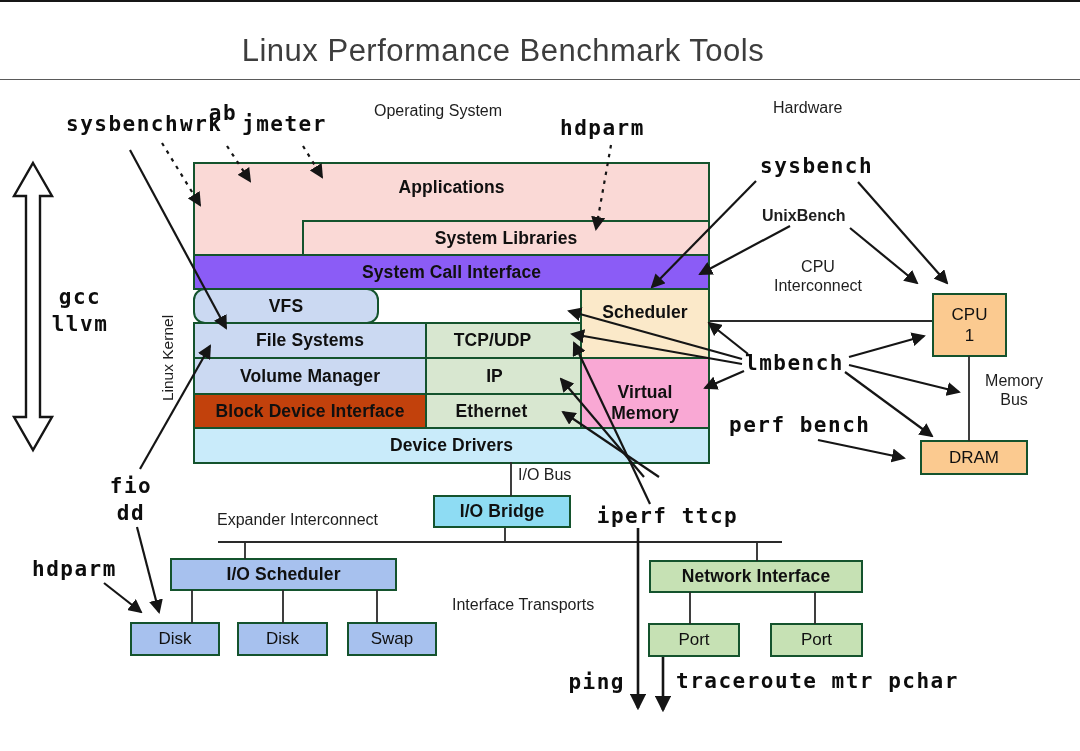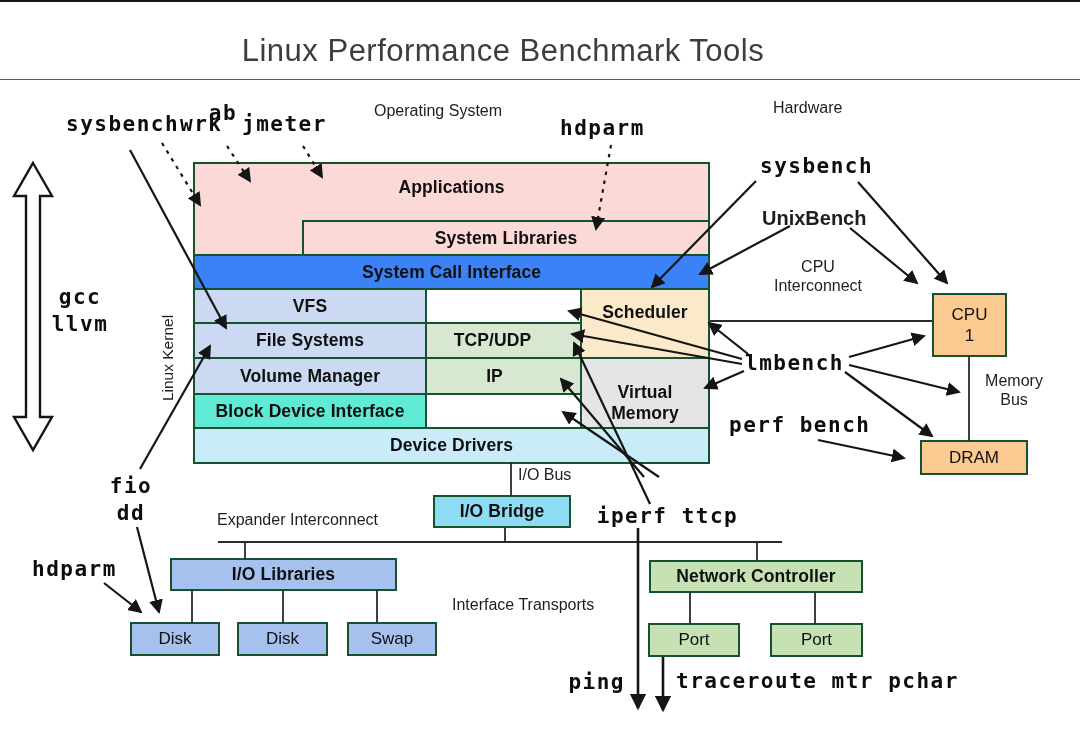--- a/index.html
+++ b/index.html
@@ -46,75 +46,78 @@
   <div class="plain" style="left:374px;top:102px;">Operating System</div>
   <div class="plain" style="left:773px;top:99px;">Hardware</div>
   <div id="linux-kernel-label">Linux Kernel</div>
 
   <div class="box blabel" style="left:193px;top:162px;width:517px;height:94px;background:#fad9d6;align-items:flex-start;padding-top:13px;">
     <span>Applications</span>
   </div>
   <div class="box blabel" style="left:302px;top:220px;width:408px;height:36px;background:#fad9d6;">
     <span>System Libraries</span>
   </div>
-  <div class="box blabel" style="left:193px;top:254px;width:517px;height:36px;background:#3b82f6;">
+  <div class="box blabel" style="left:193px;top:254px;width:517px;height:36px;background:#8b5cf6;">
     <span>System Call Interface</span>
   </div>
 
-  <div class="box blabel" style="left:193px;top:288px;width:234px;height:36px;background:#cbd9f2;">
+  <div class="box blabel" style="left:193px;top:288px;width:186px;height:36px;background:#cbd9f2;border-radius:12px;">
     <span>VFS</span>
   </div>
   <div class="box blabel" style="left:193px;top:322px;width:234px;height:37px;background:#cbd9f2;">
     <span>File Systems</span>
   </div>
   <div class="box blabel" style="left:193px;top:357px;width:234px;height:38px;background:#cbd9f2;">
     <span>Volume Manager</span>
   </div>
-  <div class="box blabel" style="left:193px;top:393px;width:234px;height:36px;background:#5eead4;">
+  <div class="box blabel" style="left:193px;top:393px;width:234px;height:36px;background:#c2410c;">
     <span>Block Device Interface</span>
   </div>
 
   <div class="box blabel" style="left:425px;top:288px;width:157px;height:28px;background:#d8e7d0;margin-top:36px;">
     <span style="margin-right:28px;">Sockets</span>
   </div>
   <div class="box blabel" style="left:425px;top:322px;width:157px;height:37px;background:#d8e7d0;">
     <span style="margin-right:22px;">TCP/UDP</span>
   </div>
   <div class="box blabel" style="left:425px;top:357px;width:157px;height:38px;background:#d8e7d0;">
     <span style="margin-right:18px;">IP</span>
   </div>
+  <div class="box blabel" style="left:425px;top:393px;width:157px;height:36px;background:#d8e7d0;">
+    <span style="margin-right:24px;">Ethernet</span>
+  </div>
 
   <div class="box blabel" style="left:580px;top:288px;width:130px;height:71px;background:#fbe9c9;align-items:flex-start;padding-top:12px;">
     <span>Scheduler</span>
   </div>
-  <div class="box blabel" style="left:580px;top:357px;width:130px;height:92px;background:#e5e5e5;padding:0 28px;">
+  <div class="box blabel" style="left:580px;top:357px;width:130px;height:92px;background:#f9a8d4;padding:0 28px;">
     <span>Virtual Memory</span>
   </div>
 
   <div class="box blabel" style="left:193px;top:427px;width:517px;height:37px;background:#c9ebfa;">
     <span>Device Drivers</span>
   </div>
 
   <div class="box blabel" style="left:433px;top:495px;width:138px;height:33px;background:#8edcf3;">
     <span>I/O Bridge</span>
   </div>
   <div class="box blabel" style="left:170px;top:558px;width:227px;height:33px;background:#a7c1ee;">
-    <span>I/O Libraries</span>
+    <span>I/O Scheduler</span>
   </div>
   <div class="box rlabel" style="left:130px;top:622px;width:90px;height:34px;background:#a7c1ee;">
     <span>Disk</span>
   </div>
   <div class="box rlabel" style="left:237px;top:622px;width:91px;height:34px;background:#a7c1ee;">
     <span>Disk</span>
   </div>
   <div class="box rlabel" style="left:347px;top:622px;width:90px;height:34px;background:#a7c1ee;">
     <span>Swap</span>
   </div>
   <div class="box blabel" style="left:649px;top:560px;width:214px;height:33px;background:#c6e1b4;">
-    <span>Network Controller</span>
+    <span>Network Interface</span>
   </div>
   <div class="box rlabel" style="left:648px;top:623px;width:92px;height:34px;background:#c6e1b4;">
     <span>Port</span>
   </div>
   <div class="box rlabel" style="left:770px;top:623px;width:93px;height:34px;background:#c6e1b4;">
     <span>Port</span>
   </div>
   <div class="box rlabel" style="left:932px;top:293px;width:75px;height:64px;background:#fbca90;flex-direction:column;line-height:1.25;">
     <span>CPU</span>
     <span>1</span>
@@ -136,21 +139,21 @@
   <div class="mono" style="left:560px;top:115px;">hdparm</div>
   <div class="mono ctr" style="left:49px;top:284px;width:62px;">gcc</div>
   <div class="mono ctr" style="left:49px;top:311px;width:62px;">llvm</div>
   <div class="mono ctr" style="left:101px;top:473px;width:60px;">fio</div>
   <div class="mono ctr" style="left:101px;top:500px;width:60px;">dd</div>
   <div class="mono" style="left:32px;top:556px;">hdparm</div>
   <div class="mono ctr" style="left:580px;top:503px;width:175px;">iperf ttcp</div>
   <div class="mono" style="left:545px;top:669px;width:80px;text-align:right;">ping</div>
   <div class="mono" style="left:676px;top:668px;">traceroute mtr pchar</div>
   <div class="mono" style="left:760px;top:153px;">sysbench</div>
-  <div class="plain" style="left:762px;top:207px;font-weight:700;font-size:20px;">UnixBench</div>
+  <div class="plain" style="left:762px;top:207px;font-weight:700;font-size:16px;">UnixBench</div>
   <div class="mono" style="left:745px;top:350px;">lmbench</div>
   <div class="mono" style="left:729px;top:412px;">perf bench</div>
 
   <svg width="1080" height="751" viewBox="0 0 1080 751">
     <defs>
       <marker id="arr" viewBox="0 0 10 10" refX="8.6" refY="5" markerWidth="6.4" markerHeight="6.4" orient="auto-start-reverse">
         <path d="M0,0 L10,5 L0,10 z" fill="#151515"></path>
       </marker>
     </defs>
 

